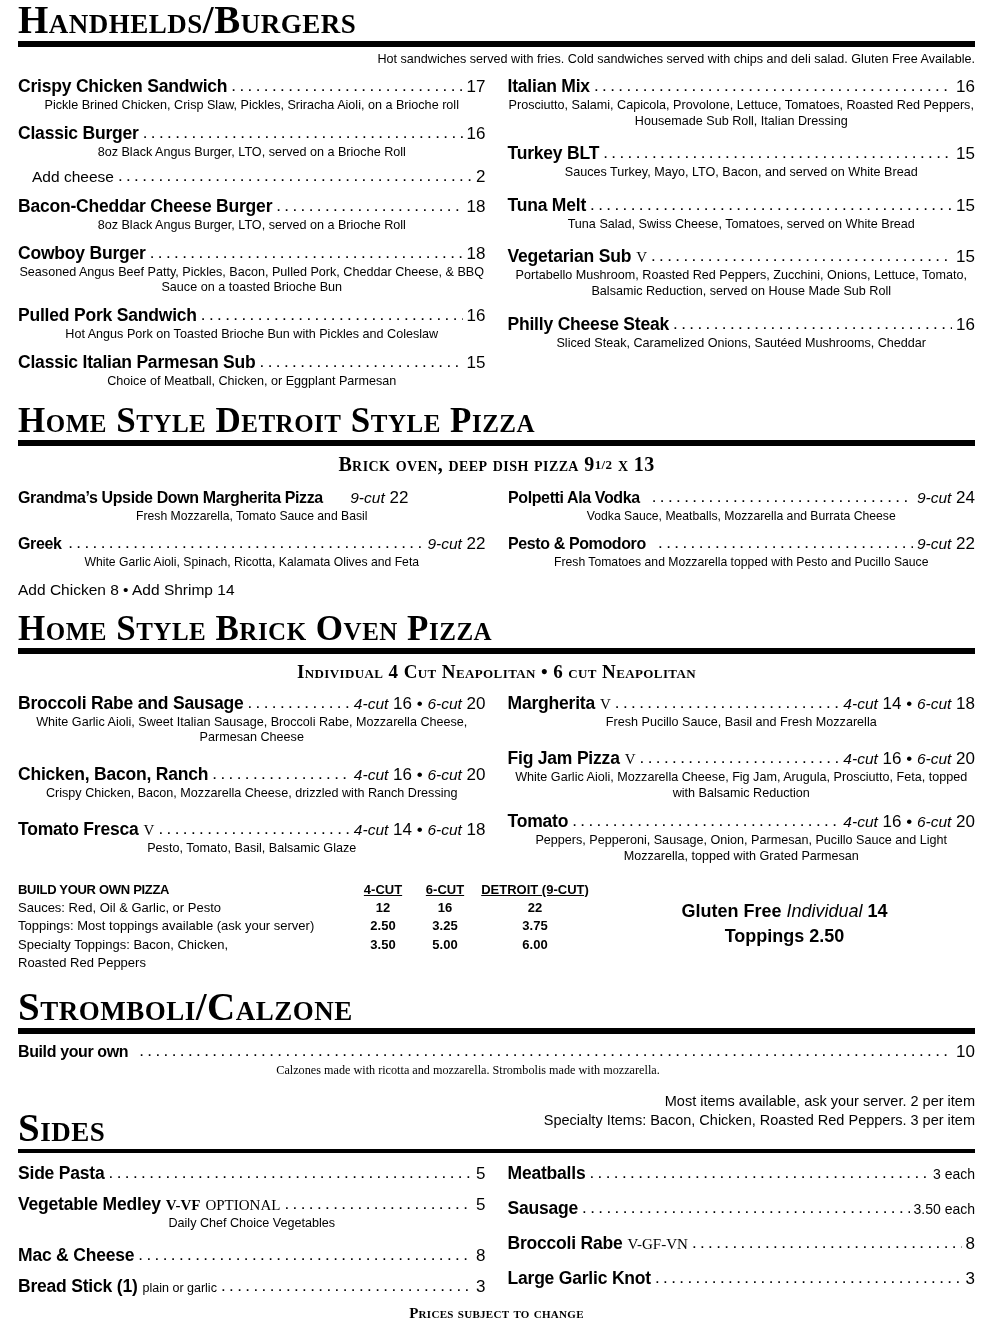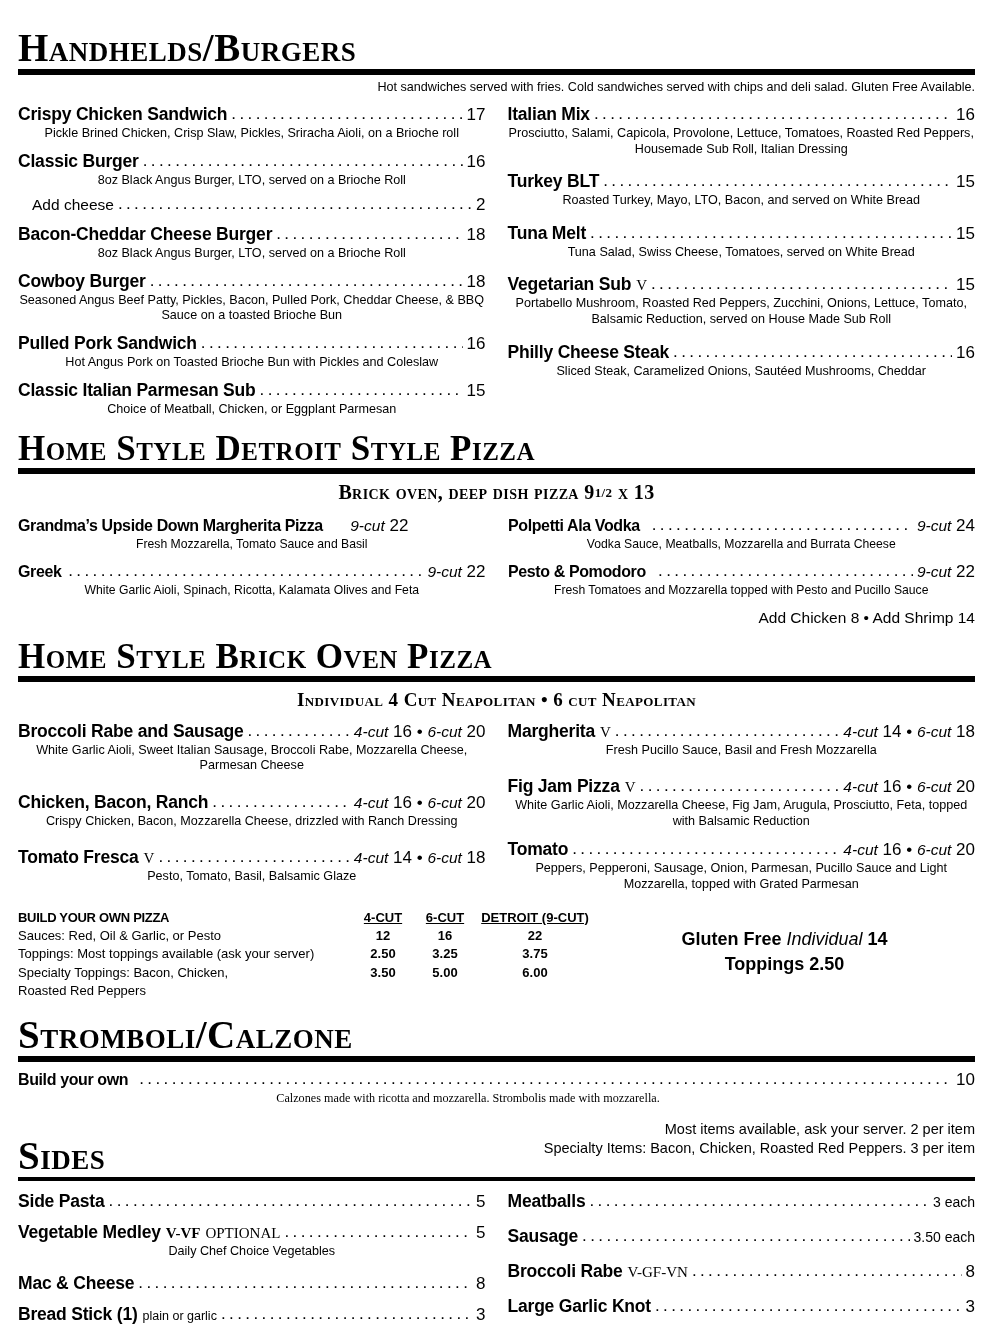--- a/index.html
+++ b/index.html
@@ -6,21 +6,21 @@
   * { box-sizing: border-box; }
   html, body { margin: 0; padding: 0; }
   body {
     width: 993px;
     height: 1325px;
     background: #ffffff;
     color: #000000;
     font-family: "Liberation Sans", sans-serif;
     overflow: hidden;
   }
-  .page { position: relative; width: 993px; height: 1026px; padding: 12px 18px; margin-top: 16px; }
+  .page { position: relative; width: 993px; height: 1026px; padding: 0 18px; }
 
   
   .section-head {
     font-family: "Liberation Serif", serif;
     font-weight: 700;
     font-variant: small-caps;
     letter-spacing: 0.5px;
     line-height: 1.0;
     white-space: nowrap;
   }
@@ -103,21 +103,21 @@
     line-height: 1.24;
     margin-top: 1px;
     max-width: 470px;
   }
 
   
   .cond .nm { font-size: 17px; letter-spacing: -0.4px; transform: scaleX(0.94); transform-origin: left center;}
   .cond .desc { font-size: 12.2px; }
 
   .center-note {
-    text-align: right;
+    text-align: left;
     font-size: 15.5px;
     margin-top: 10px;
   }
 
   
   .byo-wrap { display: flex; margin-top: 16px; align-items: flex-start; }
   .byo-left { flex: 0 0 560px; }
   .byo-title { font-weight: 700; font-size: 17.5px; letter-spacing: -0.3px; }
   .byo-grid { display: grid; grid-template-columns: 334px 62px 62px 118px; align-items: baseline; }
   .byo-grid > div { font-size: 13px; line-height: 1.42; }
@@ -230,21 +230,21 @@
           </div>
           <div class="desc">Prosciutto, Salami, Capicola, Provolone, Lettuce, Tomatoes, Roasted Red Peppers, Housemade Sub Roll, Italian Dressing</div>
         </div>
 
         <div class="item mt14">
           <div class="row">
             <span class="nm">Turkey BLT</span>
             <span class="leader">......................................................</span>
             <span class="pr">15</span>
           </div>
-          <div class="desc">Roasted Turkey, Mayo, LTO, Bacon, and served on White Bread</div>
+          <div class="desc">Sauces Turkey, Mayo, LTO, Bacon, and served on White Bread</div>
         </div>
 
         <div class="item mt14">
           <div class="row">
             <span class="nm">Tuna Melt</span>
             <span class="leader">......................................................</span>
             <span class="pr">15</span>
           </div>
           <div class="desc">Tuna Salad, Swiss Cheese, Tomatoes, served on White Bread</div>
         </div>

